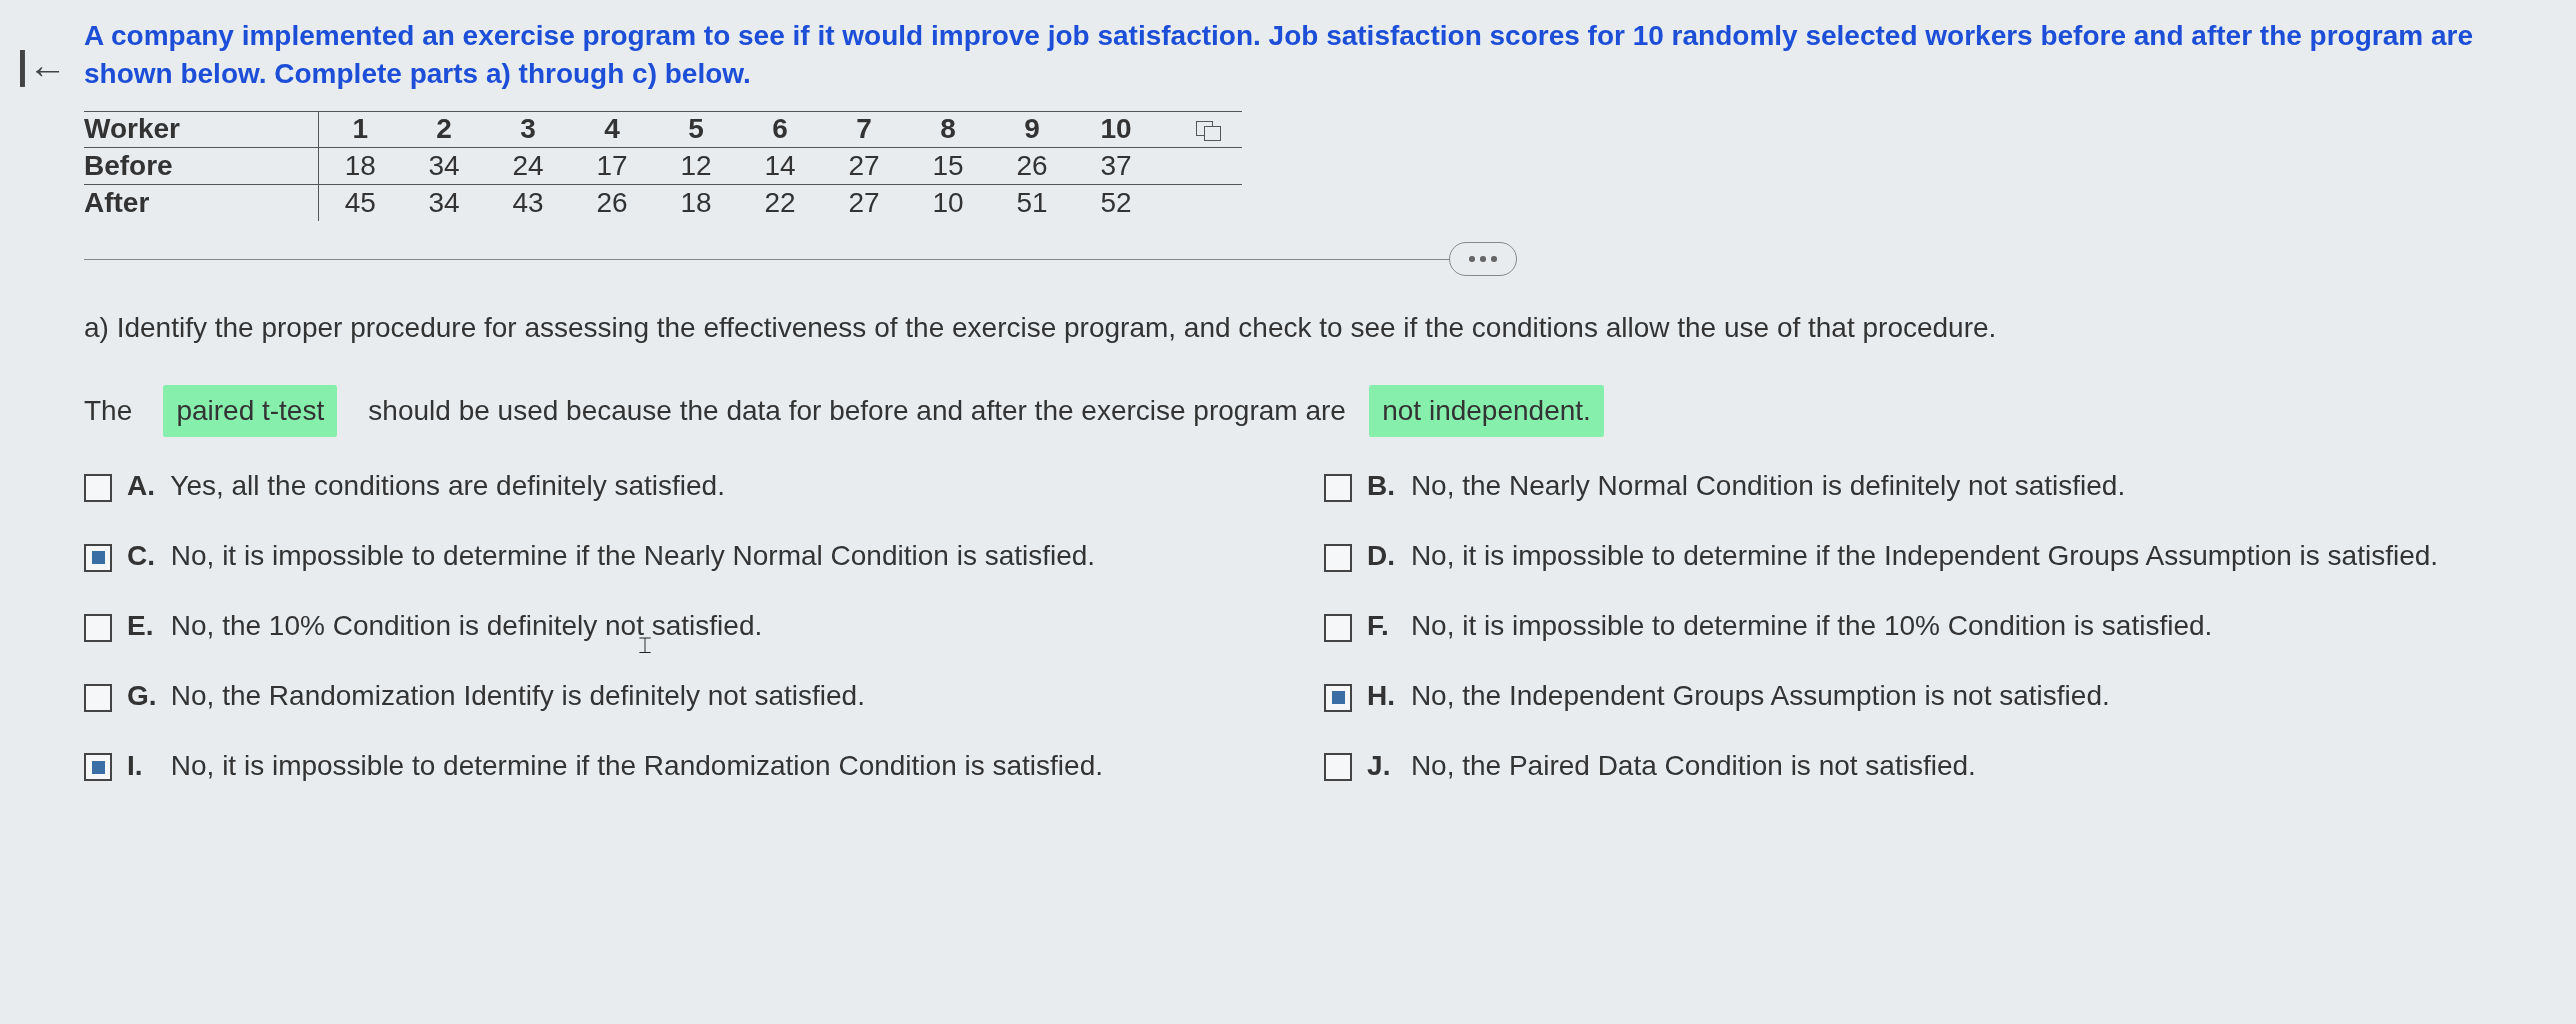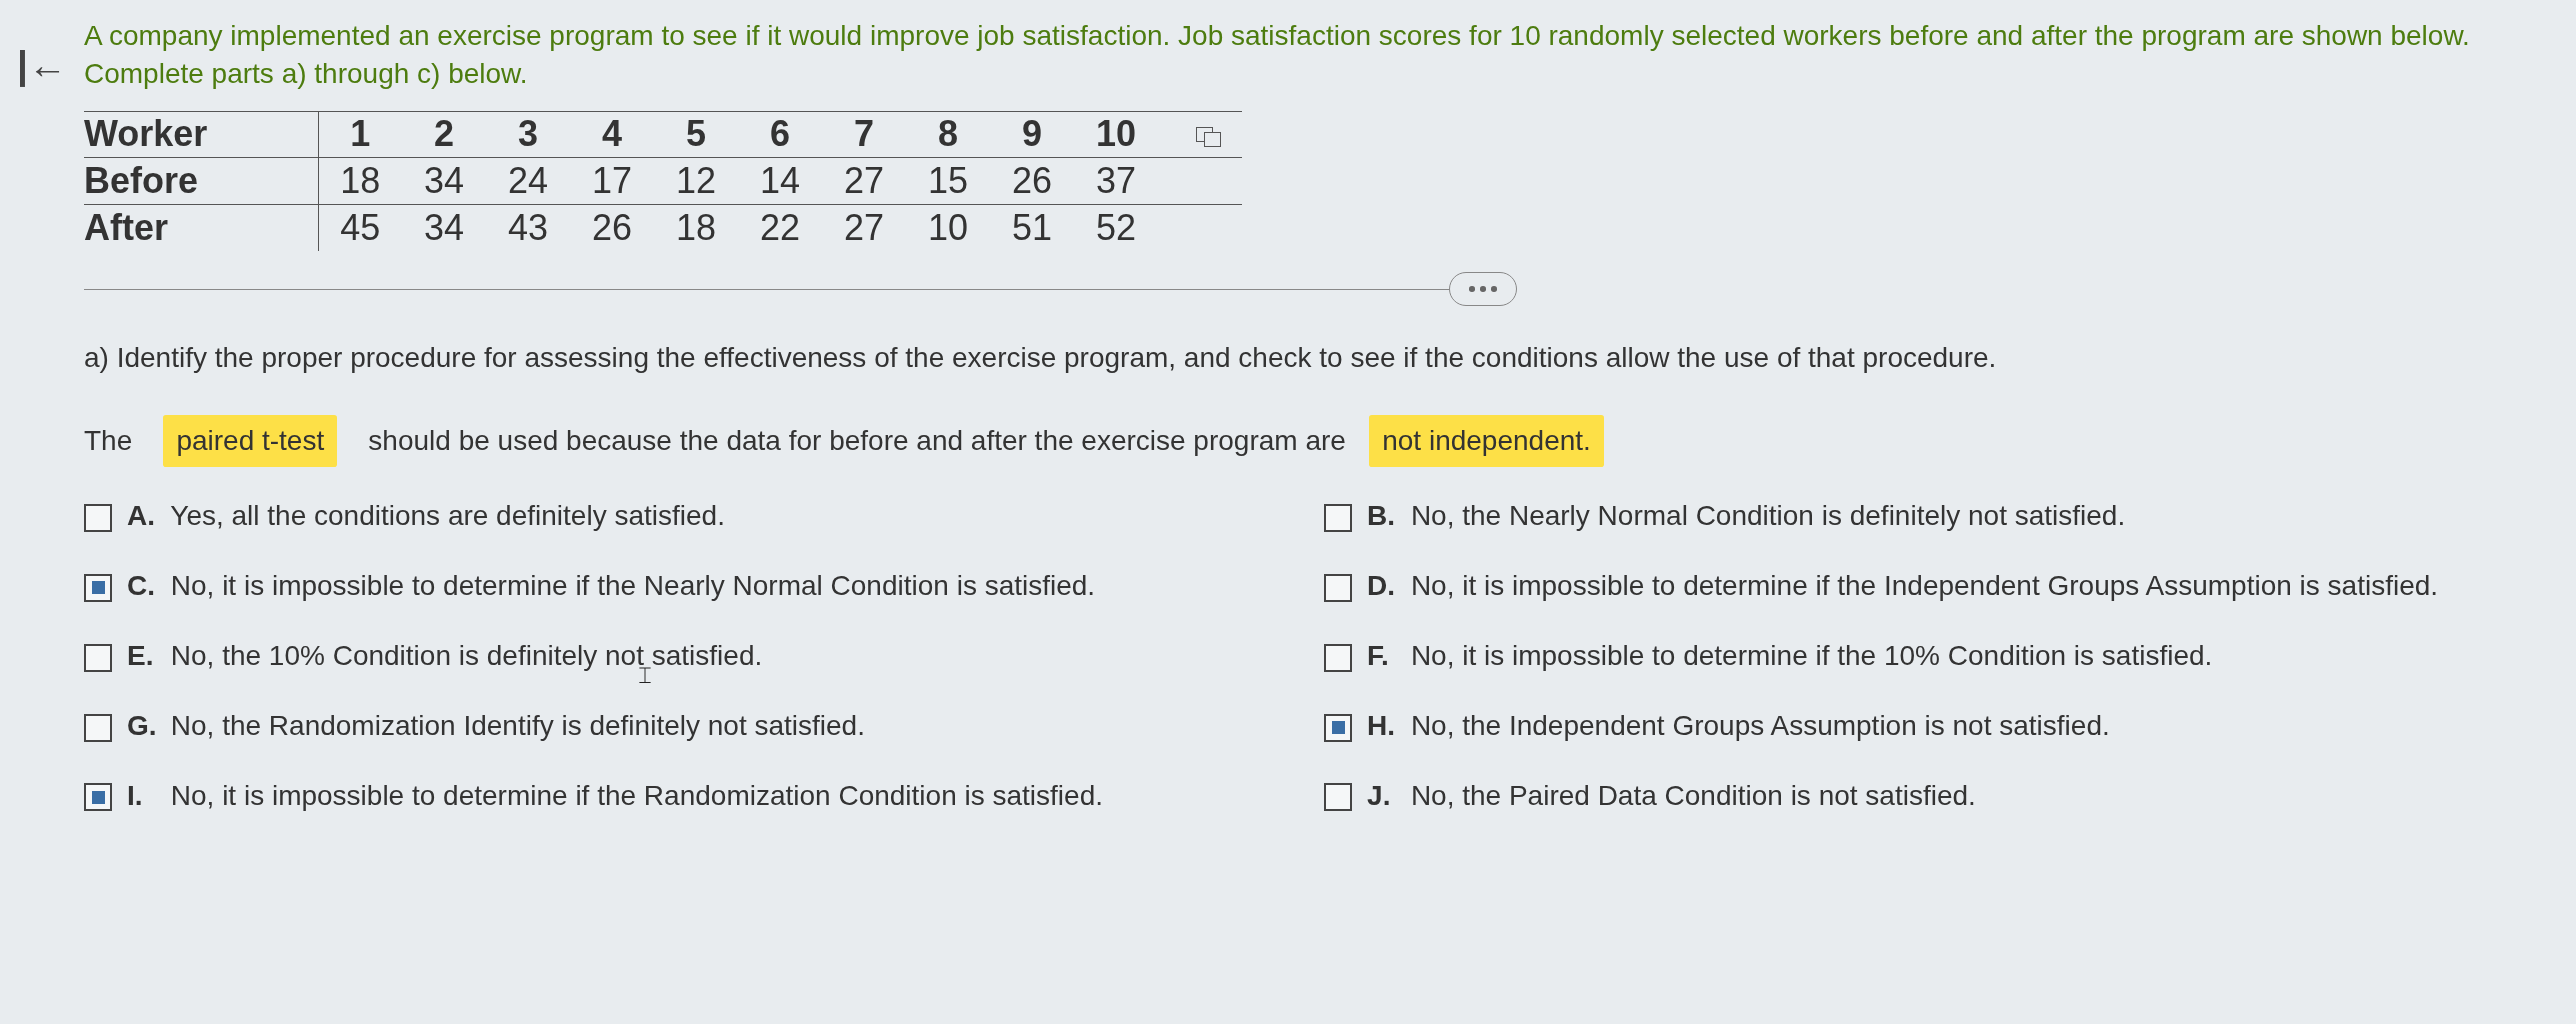--- a/index.html
+++ b/index.html
@@ -32,29 +32,29 @@
     user-select: none;
     line-height: 1;
   }
   .content {
     flex: 1;
     padding: 0 38px 0 0;
     font-size: 28px;
     color: #333;
   }
   .intro {
-    font-weight: 400;
-    color: #4d7c0f;
+    font-weight: 700;
+    color: #1d4ed8;
     line-height: 1.35;
     margin-bottom: 18px;
   }
   table.dtable {
     border-collapse: collapse;
     margin-top: 12px;
-    font-size: 36px;
+    font-size: 28px;
   }
   table.dtable td {
     padding: 1.9px 0;
     text-align: center;
     width: 84px;
   }
   table.dtable td.rowlabel {
     text-align: left;
     width: 234px;
     font-weight: 600;
@@ -109,21 +109,21 @@
   }
   .qtext {
     margin-top: 7.5px;
     line-height: 1.5;
   }
   .ans-line {
     margin-top: 36px;
     line-height: 1.6;
   }
   .ans-box {
-    background: #fde047;
+    background: #86efac;
     padding: 3.8px 13px;
     border-radius: 2.8px;
     display: inline-block;
   }
   .subq {
     margin-top: 45px;
     line-height: 1.4;
   }
   .options {
     margin-top: 30px;

